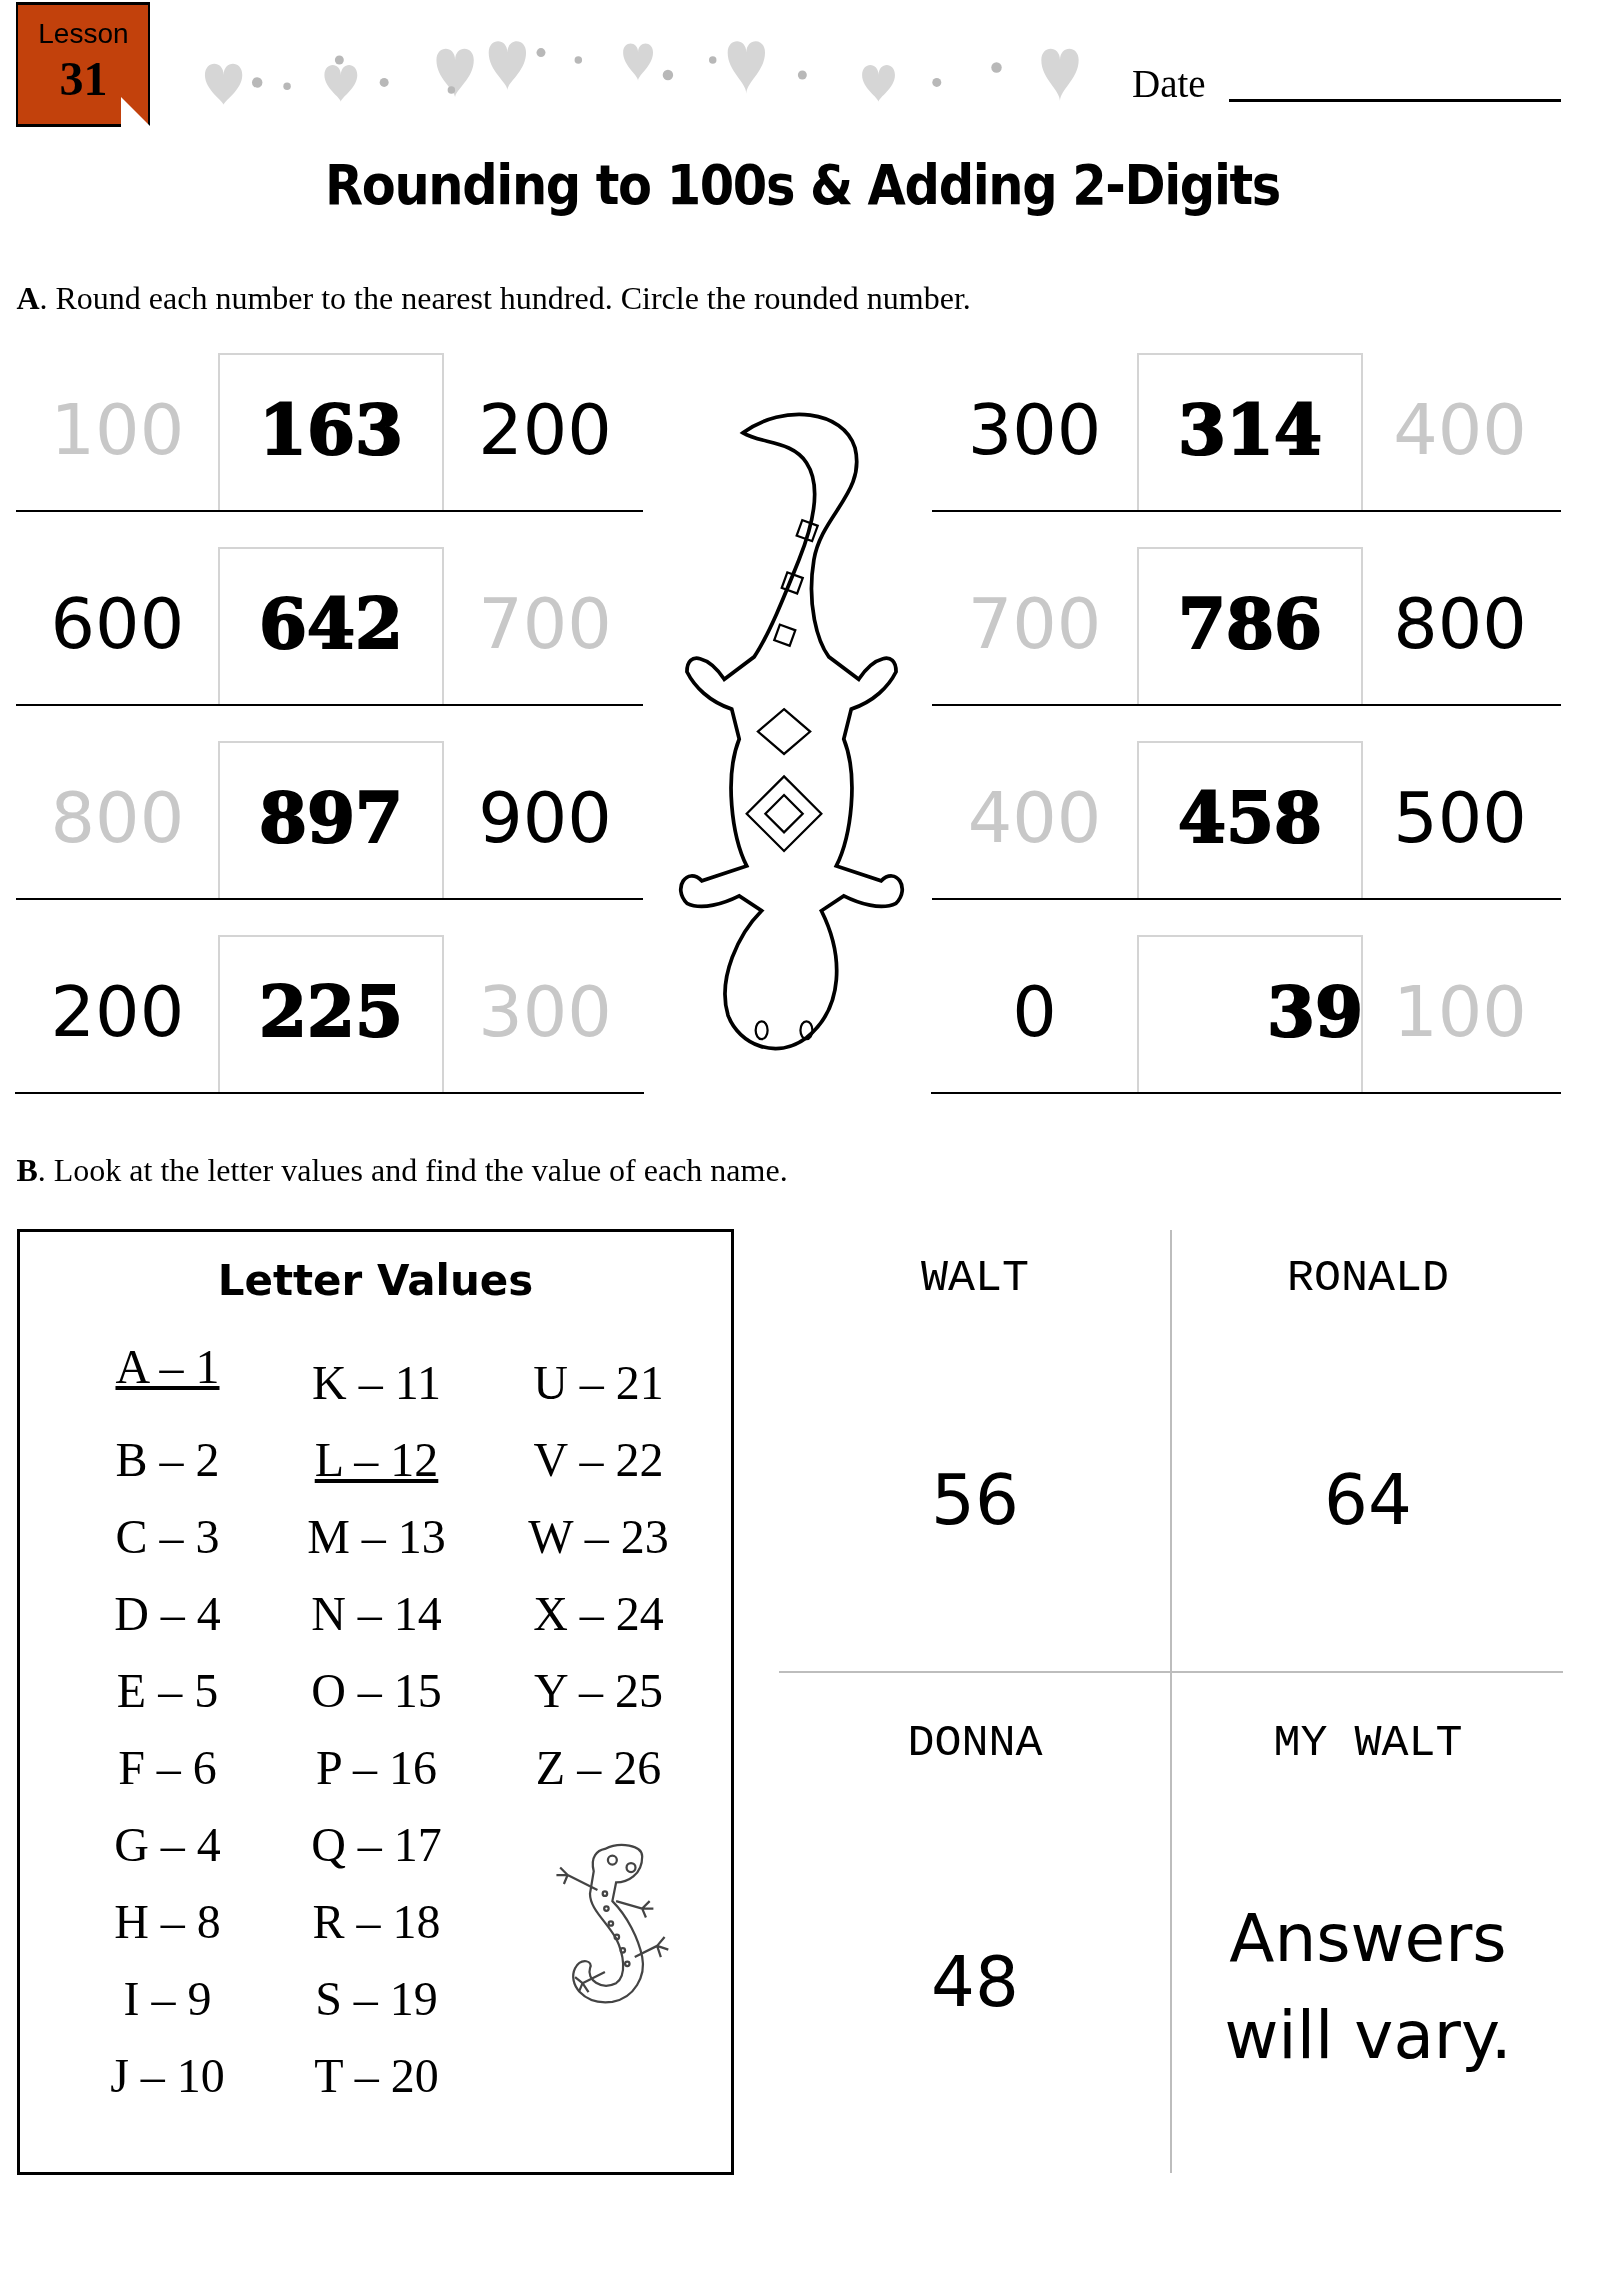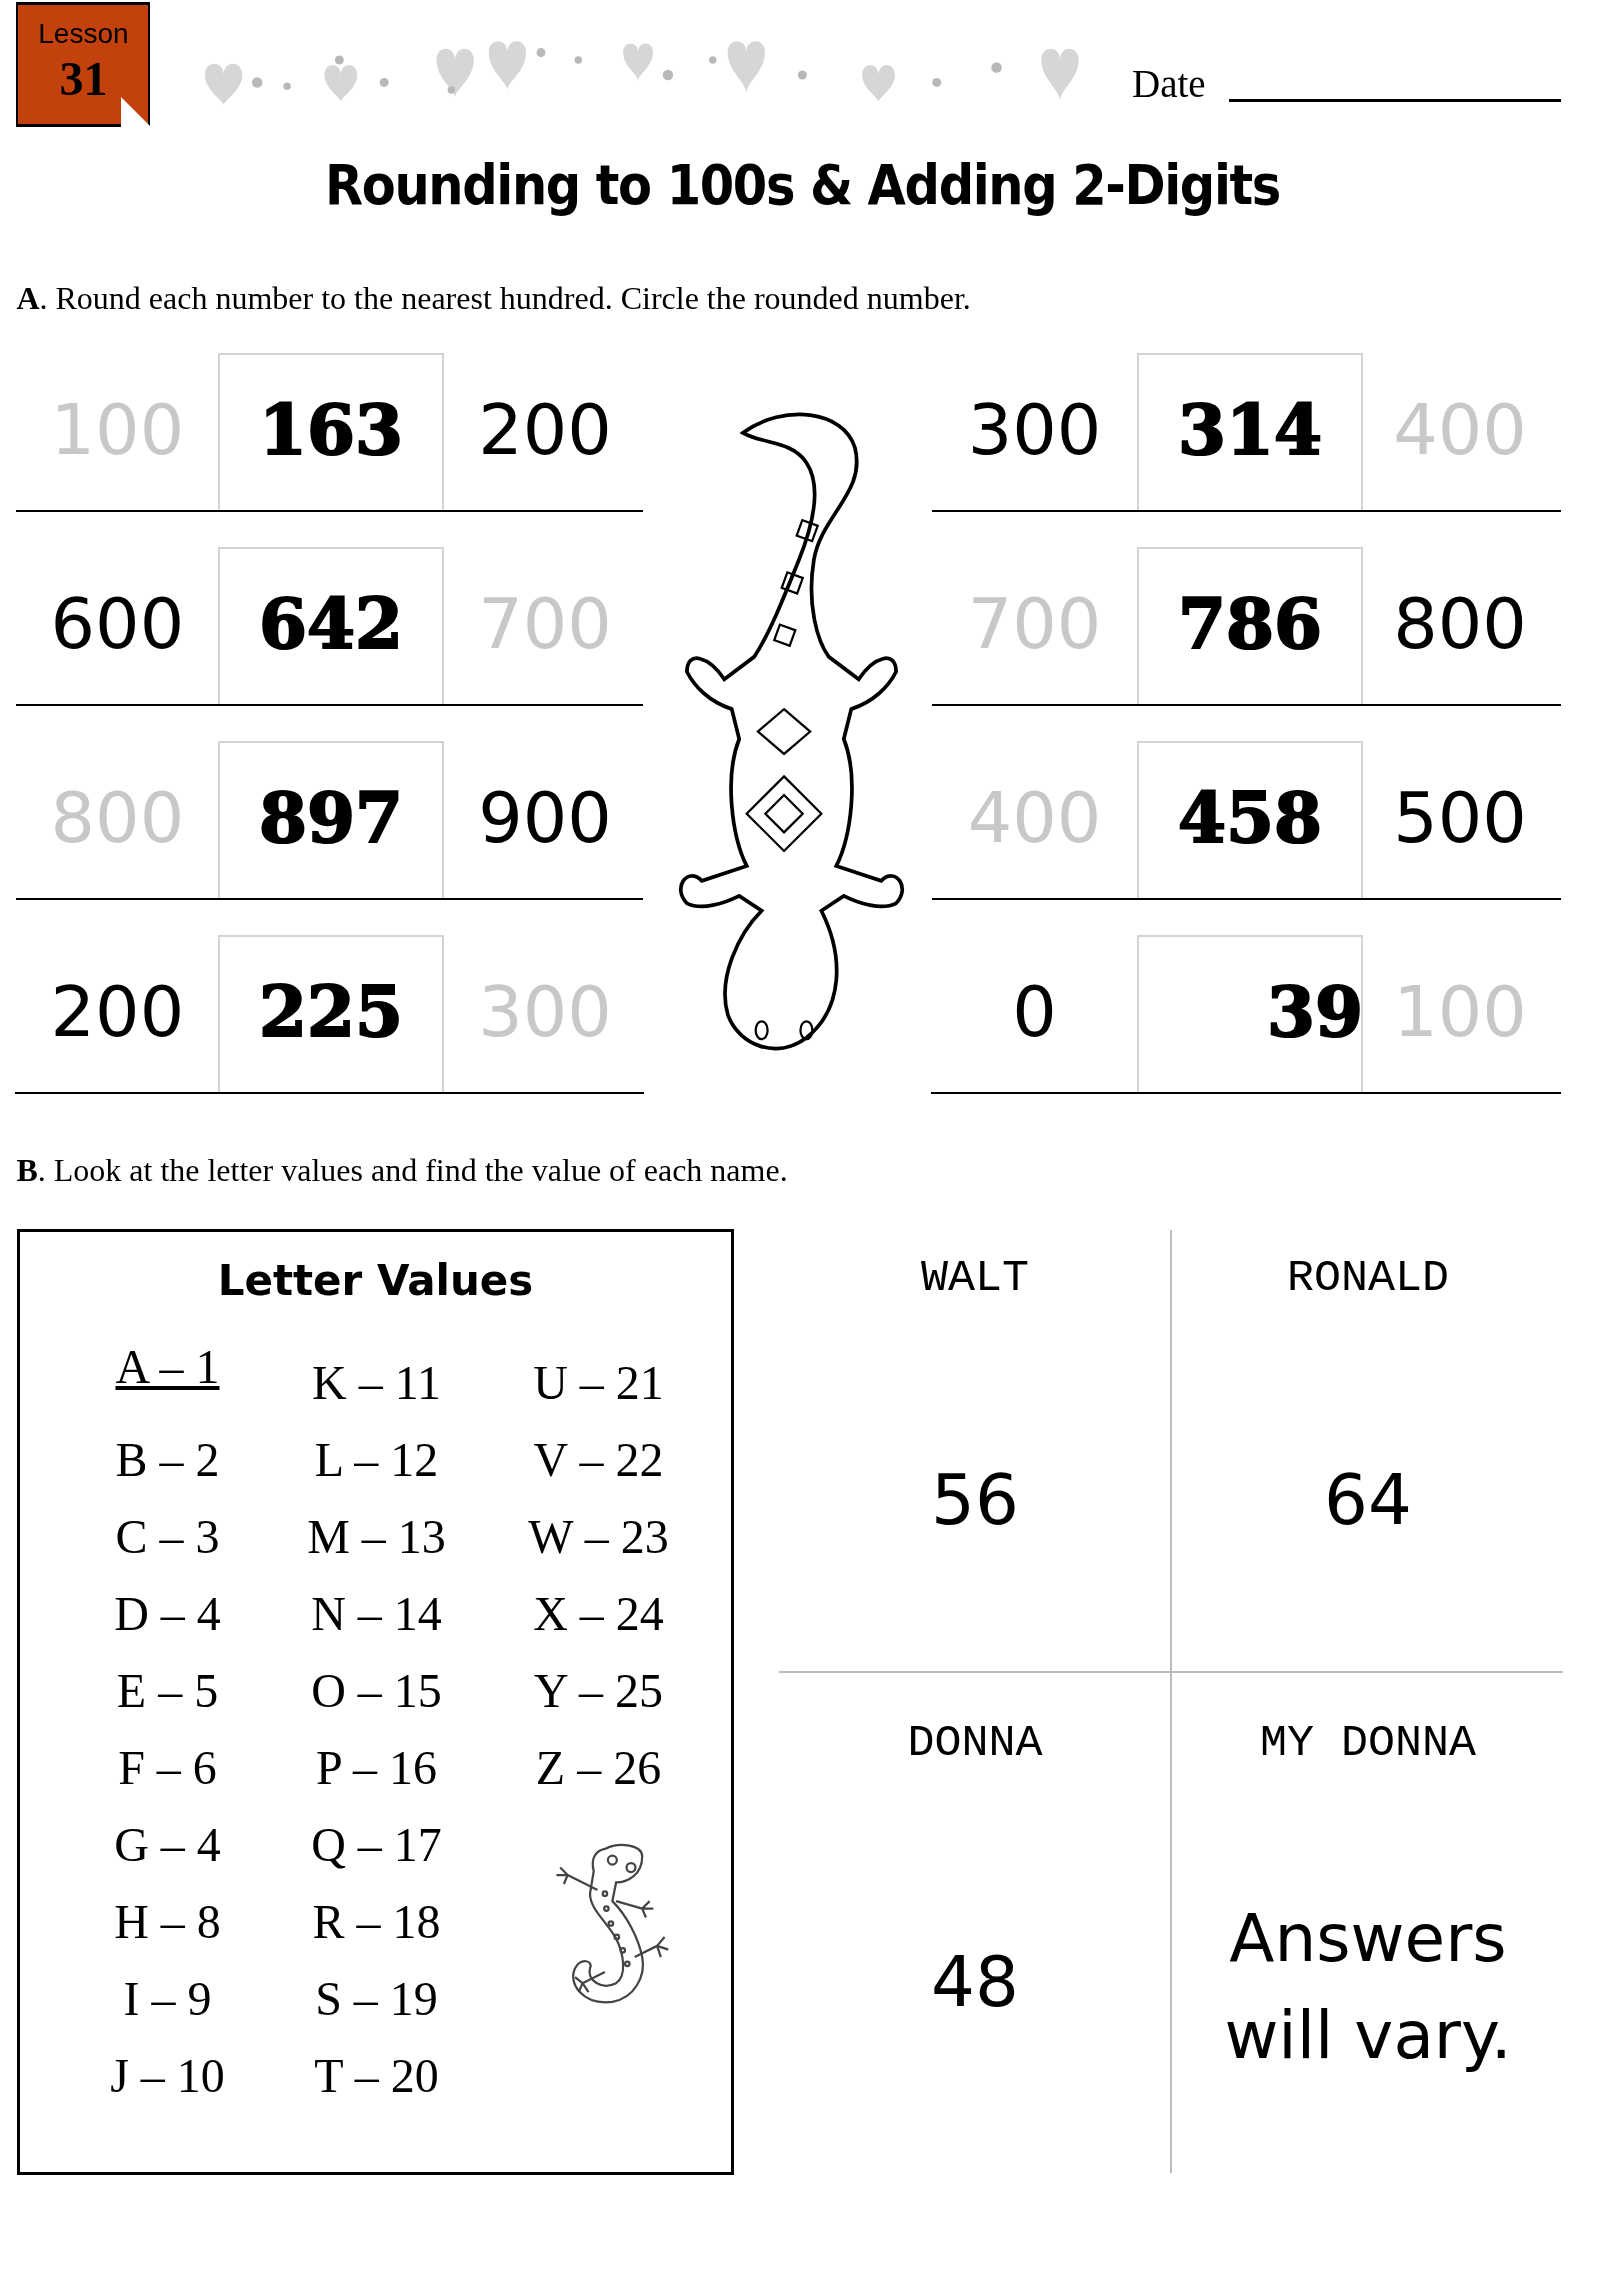--- a/index.html
+++ b/index.html
@@ -171,21 +171,21 @@
   <div class="lv-item" style="left:58px;top:277px;">C – 3</div>
   <div class="lv-item" style="left:58px;top:354px;">D – 4</div>
   <div class="lv-item" style="left:58px;top:431px;">E – 5</div>
   <div class="lv-item" style="left:58px;top:508px;">F – 6</div>
   <div class="lv-item" style="left:58px;top:585px;">G – 4</div>
   <div class="lv-item" style="left:58px;top:662px;">H – 8</div>
   <div class="lv-item" style="left:58px;top:739px;">I – 9</div>
   <div class="lv-item" style="left:58px;top:816px;">J – 10</div>
 
   <div class="lv-item" style="left:267px;top:123px;">K – 11</div>
-  <div class="lv-item" style="left:267px;top:200px;">L – 12</div>
+  <div class="lv-item" style="left:267px;top:200px;text-decoration:underline;">L – 12</div>
   <div class="lv-item" style="left:267px;top:277px;">M – 13</div>
   <div class="lv-item" style="left:267px;top:354px;">N – 14</div>
   <div class="lv-item" style="left:267px;top:431px;">O – 15</div>
   <div class="lv-item" style="left:267px;top:508px;">P – 16</div>
   <div class="lv-item" style="left:267px;top:585px;">Q – 17</div>
   <div class="lv-item" style="left:267px;top:662px;">R – 18</div>
   <div class="lv-item" style="left:267px;top:739px;">S – 19</div>
   <div class="lv-item" style="left:267px;top:816px;">T – 20</div>
 
   <div class="lv-item" style="left:489px;top:123px;">U – 21</div>
@@ -217,18 +217,18 @@
 
 <div class="abs name-label" style="left:781px;top:1253px;">WALT</div>
 <div class="abs name-value" style="left:781px;top:1460px;">56</div>
 
 <div class="abs name-label" style="left:1174px;top:1253px;">RONALD</div>
 <div class="abs name-value" style="left:1174px;top:1460px;">64</div>
 
 <div class="abs name-label" style="left:781px;top:1718px;">DONNA</div>
 <div class="abs name-value" style="left:781px;top:1942px;">48</div>
 
-<div class="abs name-label" style="left:1174px;top:1718px;">MY DONNA</div>
+<div class="abs name-label" style="left:1174px;top:1718px;">MY WALT</div>
 <div class="abs vary" style="left:1174px;top:1890px;">
   <div>Answers</div>
   <div>will vary.</div>
 </div>
 
 
 </body></html>

